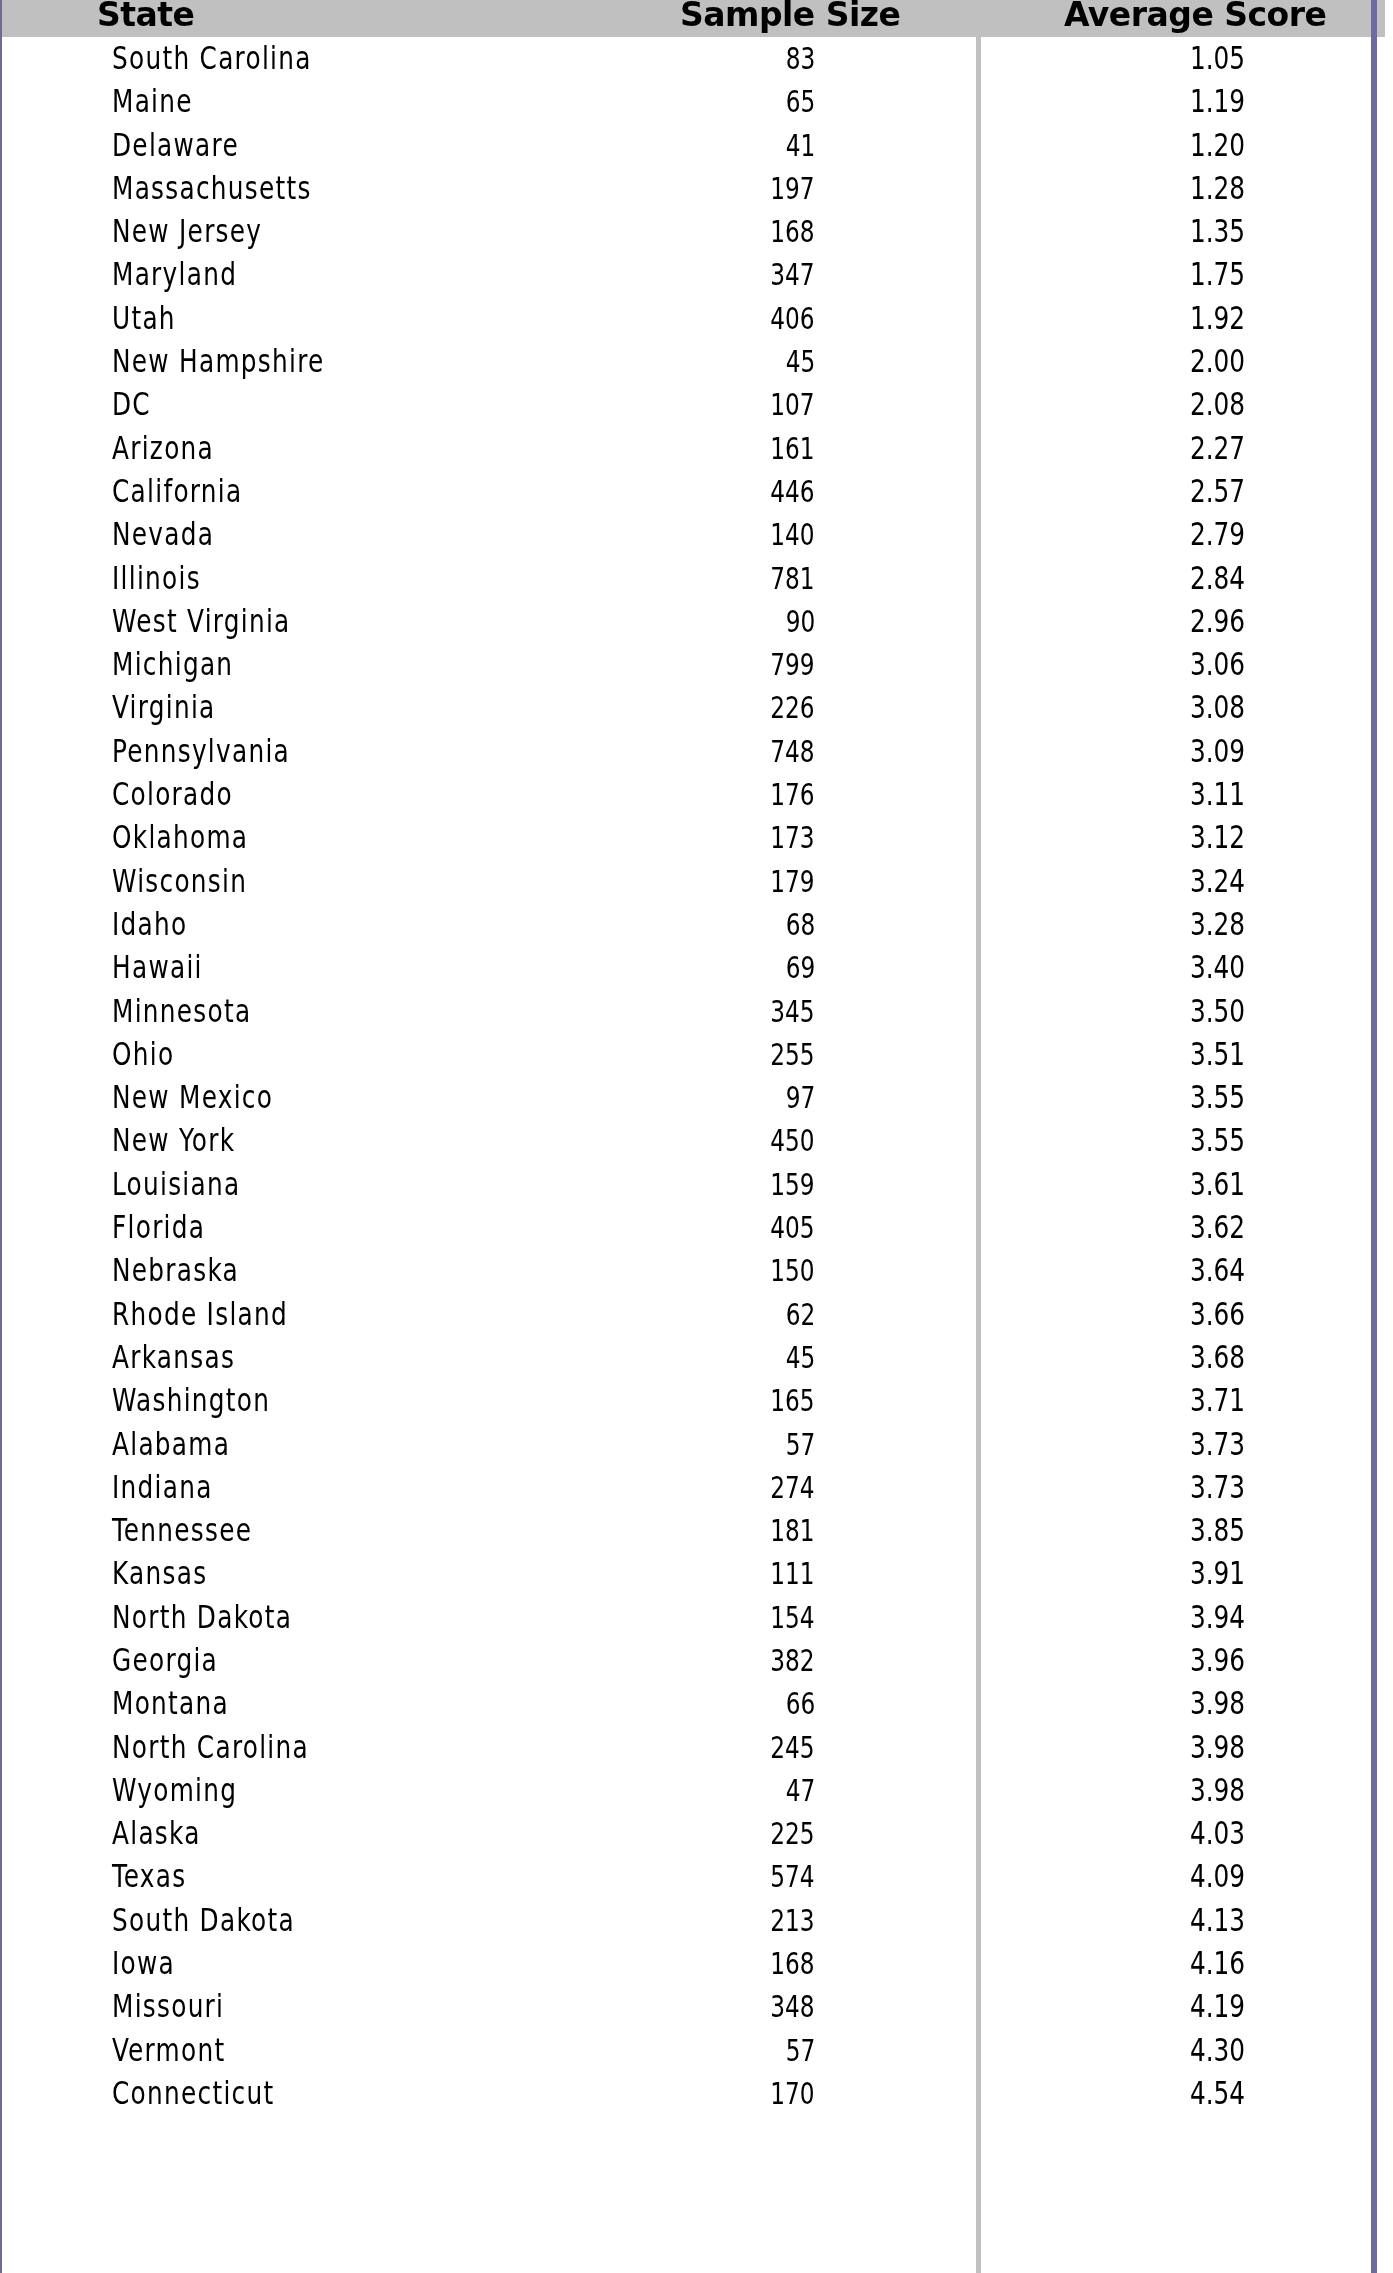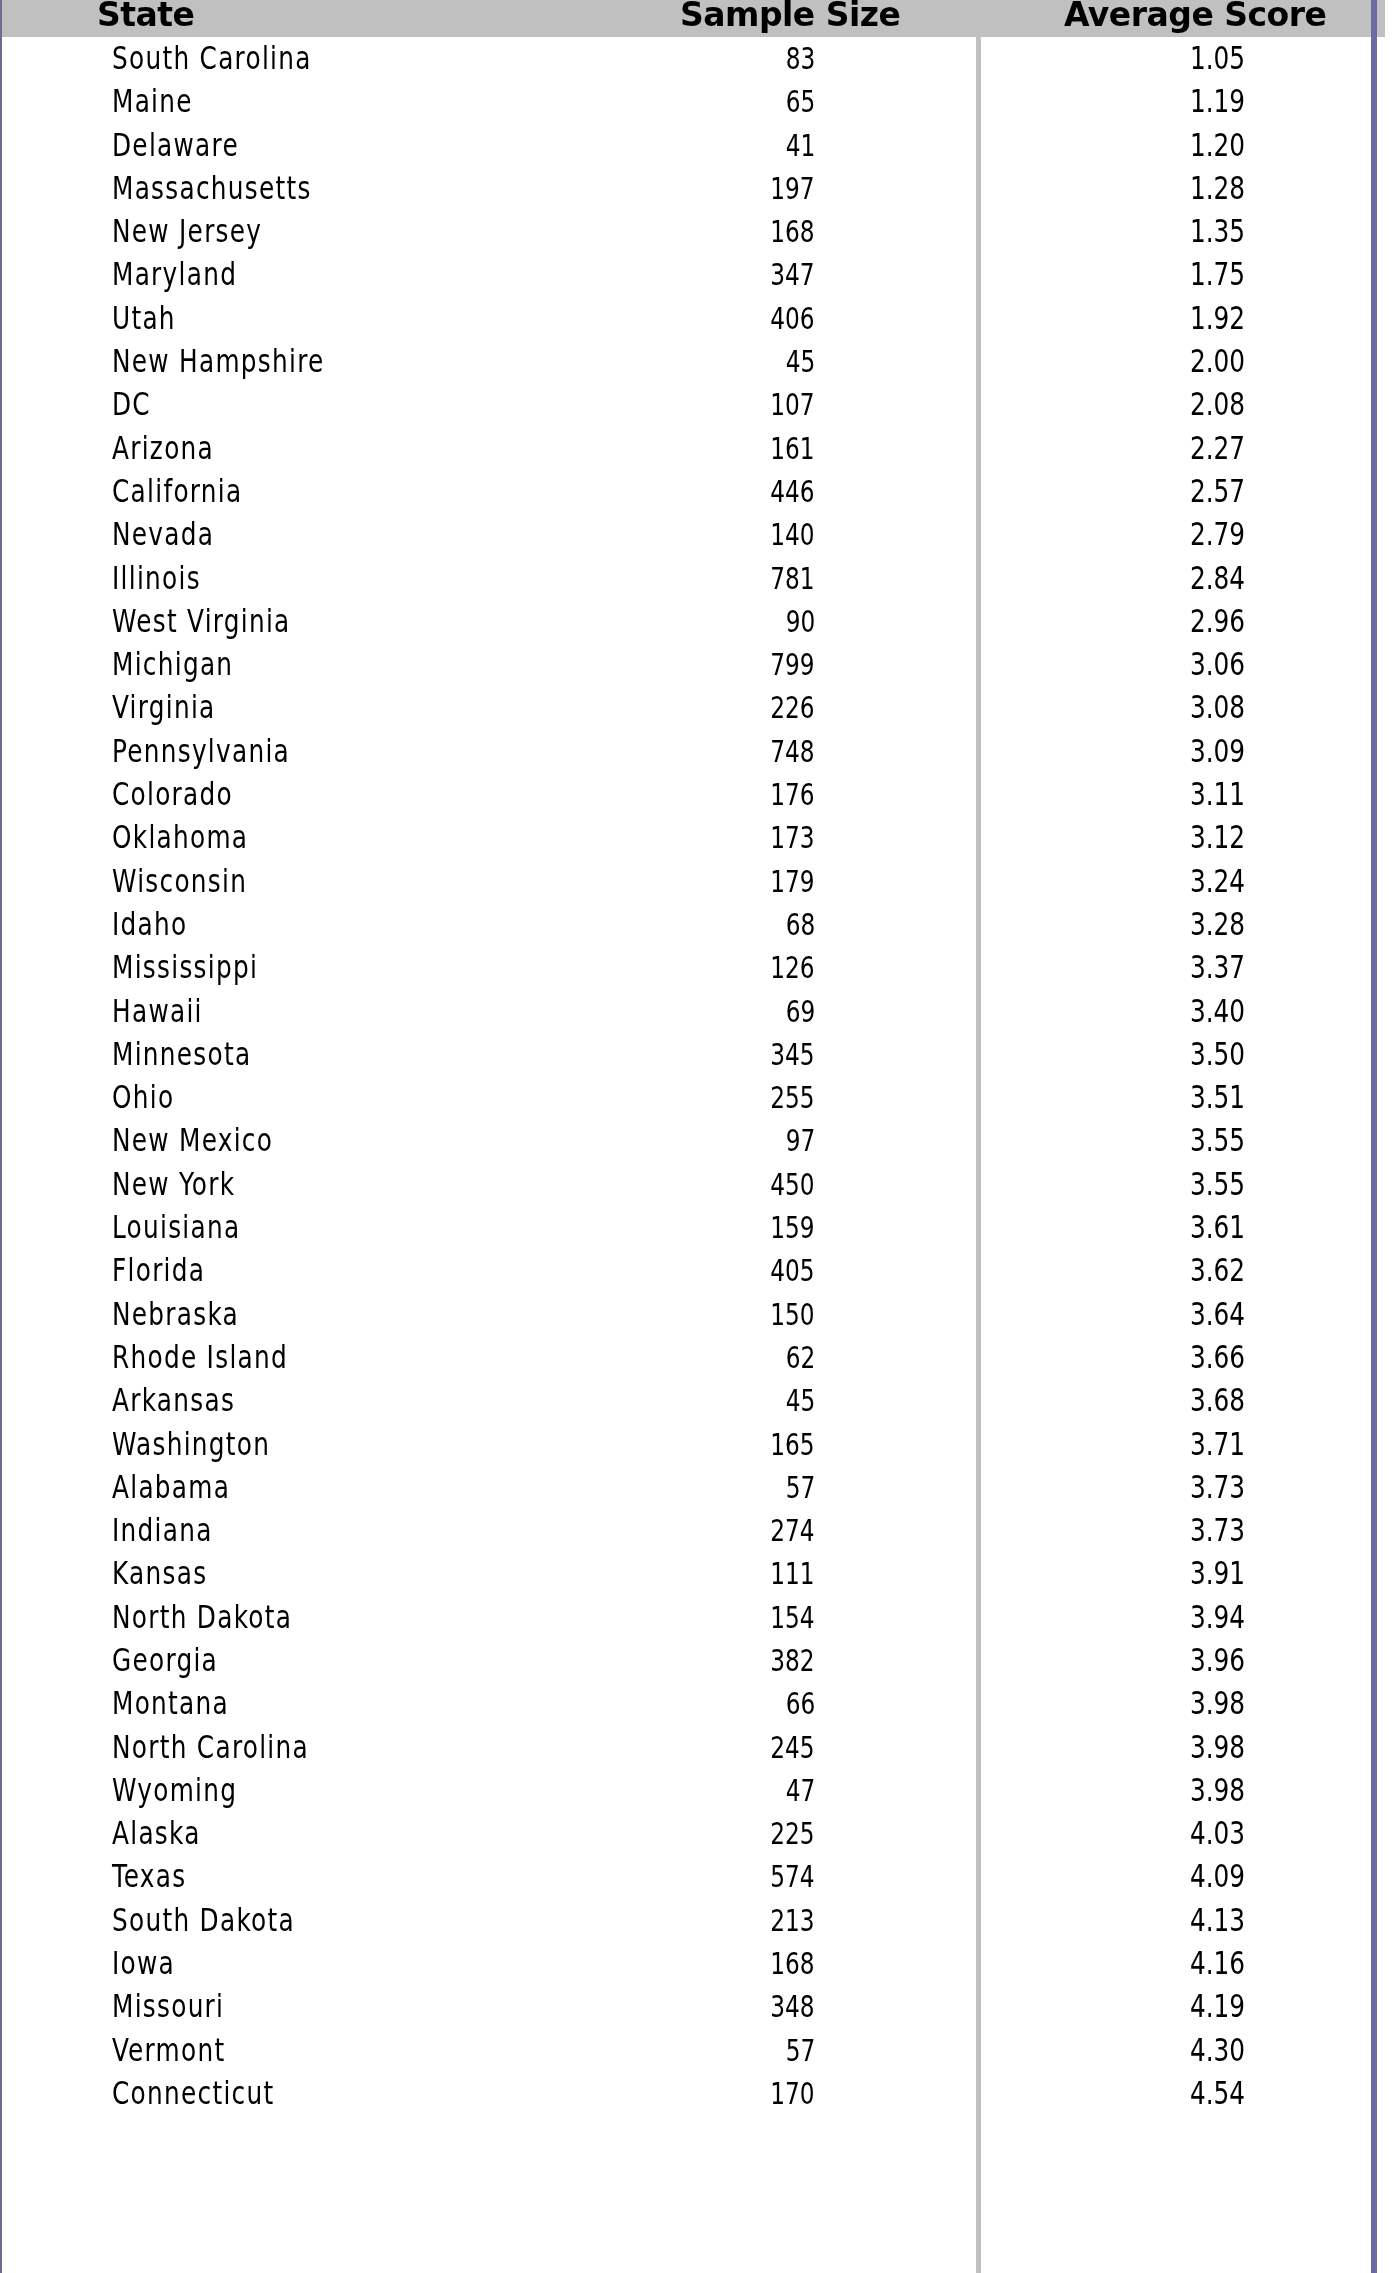--- a/index.html
+++ b/index.html
@@ -155,25 +155,20 @@
     <span class="cell c-sample">179</span>
     <span class="cell c-score">3.24</span>
   </div>
 
   <div class="row">
     <span class="cell c-state">Idaho</span>
     <span class="cell c-sample">68</span>
     <span class="cell c-score">3.28</span>
   </div>
 
-  <div class="row">
-    <span class="cell c-state">Mississippi</span>
-    <span class="cell c-sample">126</span>
-    <span class="cell c-score">3.37</span>
-  </div>
 
   <div class="row">
     <span class="cell c-state">Hawaii</span>
     <span class="cell c-sample">69</span>
     <span class="cell c-score">3.40</span>
   </div>
 
   <div class="row">
     <span class="cell c-state">Minnesota</span>
     <span class="cell c-sample">345</span>
@@ -240,20 +235,25 @@
     <span class="cell c-sample">57</span>
     <span class="cell c-score">3.73</span>
   </div>
 
   <div class="row">
     <span class="cell c-state">Indiana</span>
     <span class="cell c-sample">274</span>
     <span class="cell c-score">3.73</span>
   </div>
 
+  <div class="row">
+    <span class="cell c-state">Tennessee</span>
+    <span class="cell c-sample">181</span>
+    <span class="cell c-score">3.85</span>
+  </div>
 
   <div class="row">
     <span class="cell c-state">Kansas</span>
     <span class="cell c-sample">111</span>
     <span class="cell c-score">3.91</span>
   </div>
 
 
   <div class="row">
     <span class="cell c-state">North Dakota</span>

